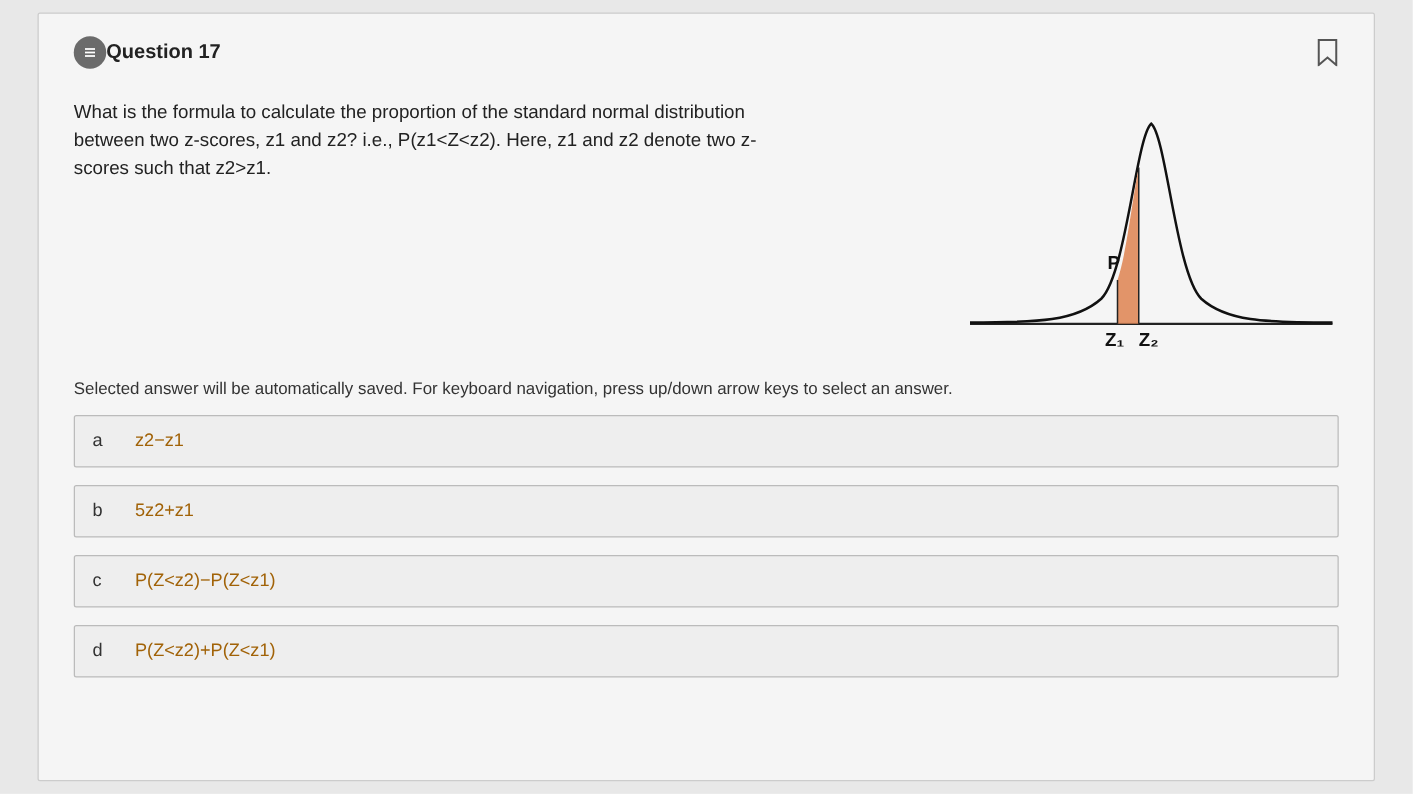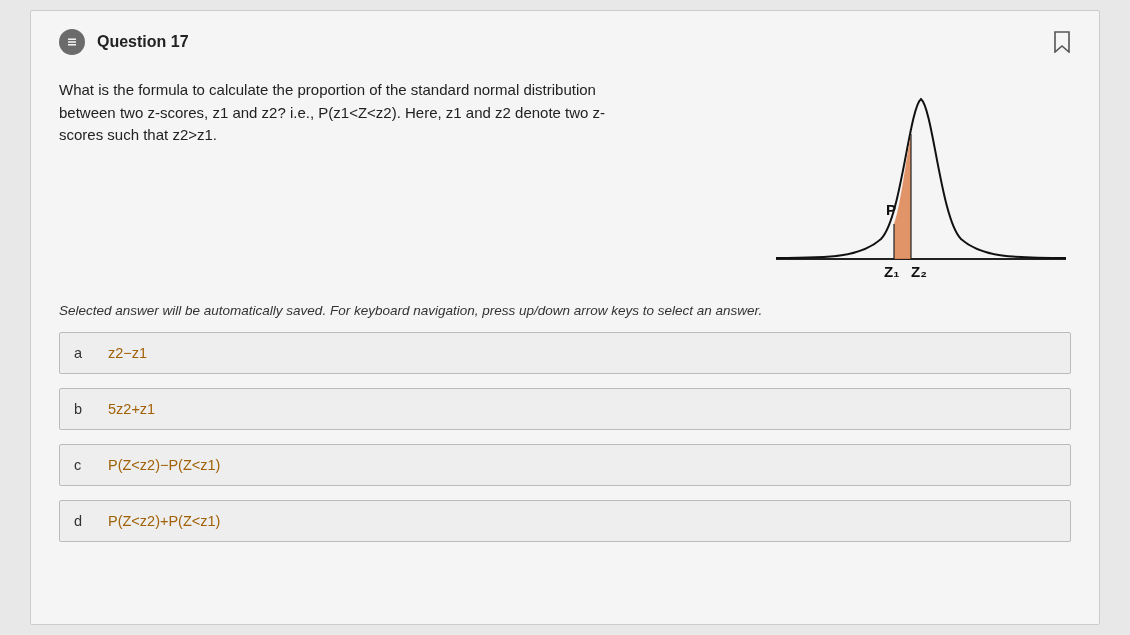--- a/index.html
+++ b/index.html
@@ -22,21 +22,21 @@
   }
   .header-row {
     display: flex;
     align-items: center;
     justify-content: space-between;
     margin-bottom: 24px;
   }
   .header-left {
     display: flex;
     align-items: center;
-    gap: 12px;
+    gap: 0;
   }
   .q-icon {
     width: 26px; height: 26px;
     border-radius: 50%;
     background: #6b6b6b;
     display: flex; align-items: center; justify-content: center;
   }
   .q-title {
     font-weight: 700;
     font-size: 16px;
@@ -63,21 +63,20 @@
   .curve-wrap {
     width: 300px;
     height: 210px;
     position: relative;
     flex-shrink: 0;
   }
   .helper-text {
     font-size: 13.5px;
     color: #333;
     margin: 14px 0 14px 0;
-    font-style: italic;
   }
   .options {
     display: flex;
     flex-direction: column;
     gap: 14px;
   }
   .option {
     background: #eeeeee;
     border: 1px solid #bbb;
     border-radius: 2px;

